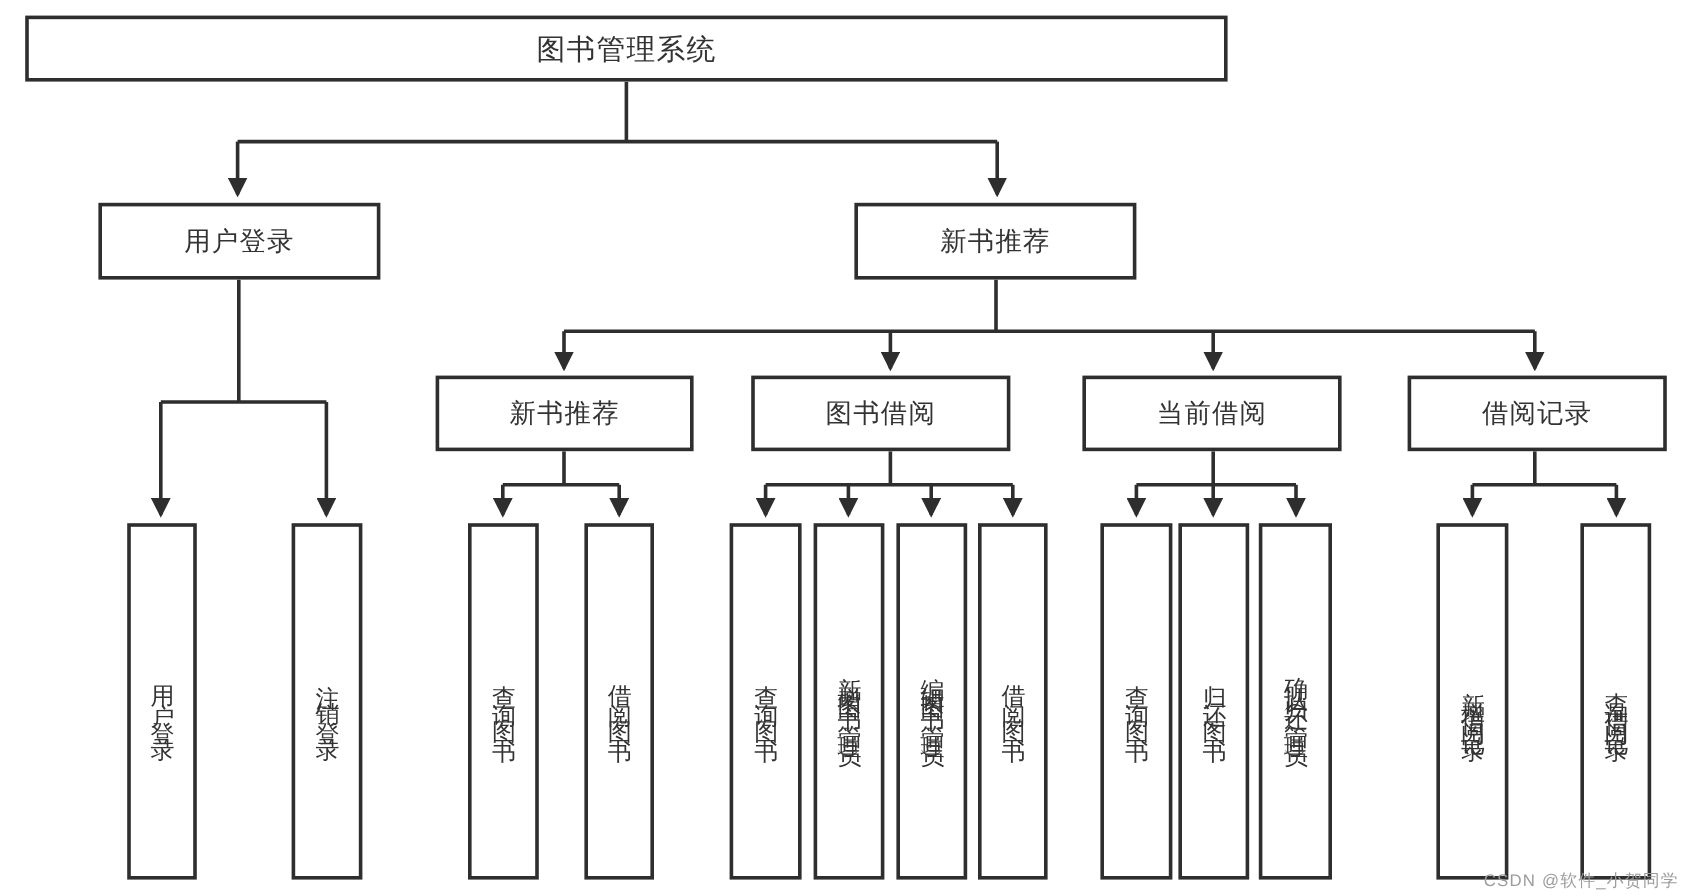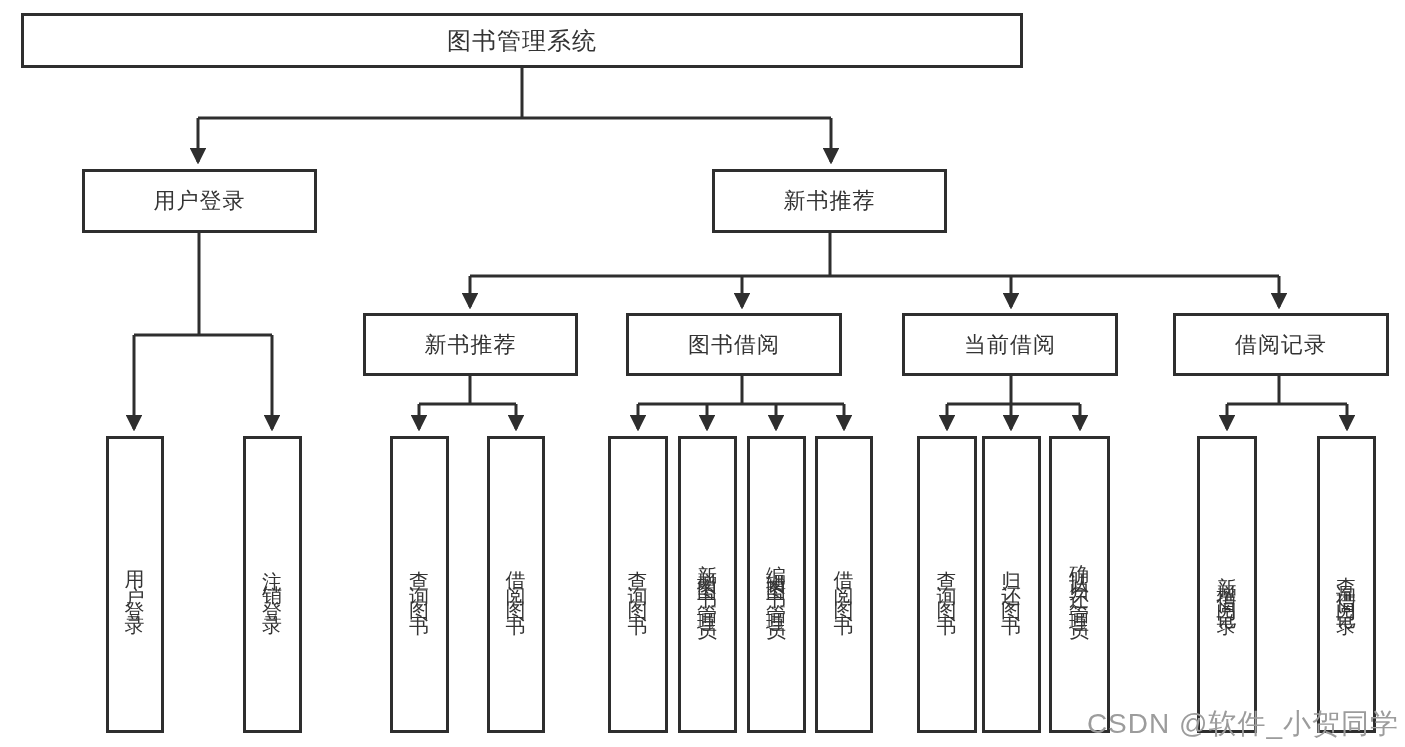--- a/index.html
+++ b/index.html
@@ -41,21 +41,21 @@
     line-height: 1;
     letter-spacing: 15px;
     white-space: nowrap;
     color: #333333;
   }
   .v-label.tight { letter-spacing: 8px; }
   .watermark {
     position: absolute;
     right: 6px;
     bottom: 4px;
-    font-size: 28px;
+    font-size: 14px;
     color: #9c9c9c;
     z-index: 3;
     letter-spacing: 1px;
   }
 </style>
 </head>
 <body>
 
 <div class="canvas">
 

